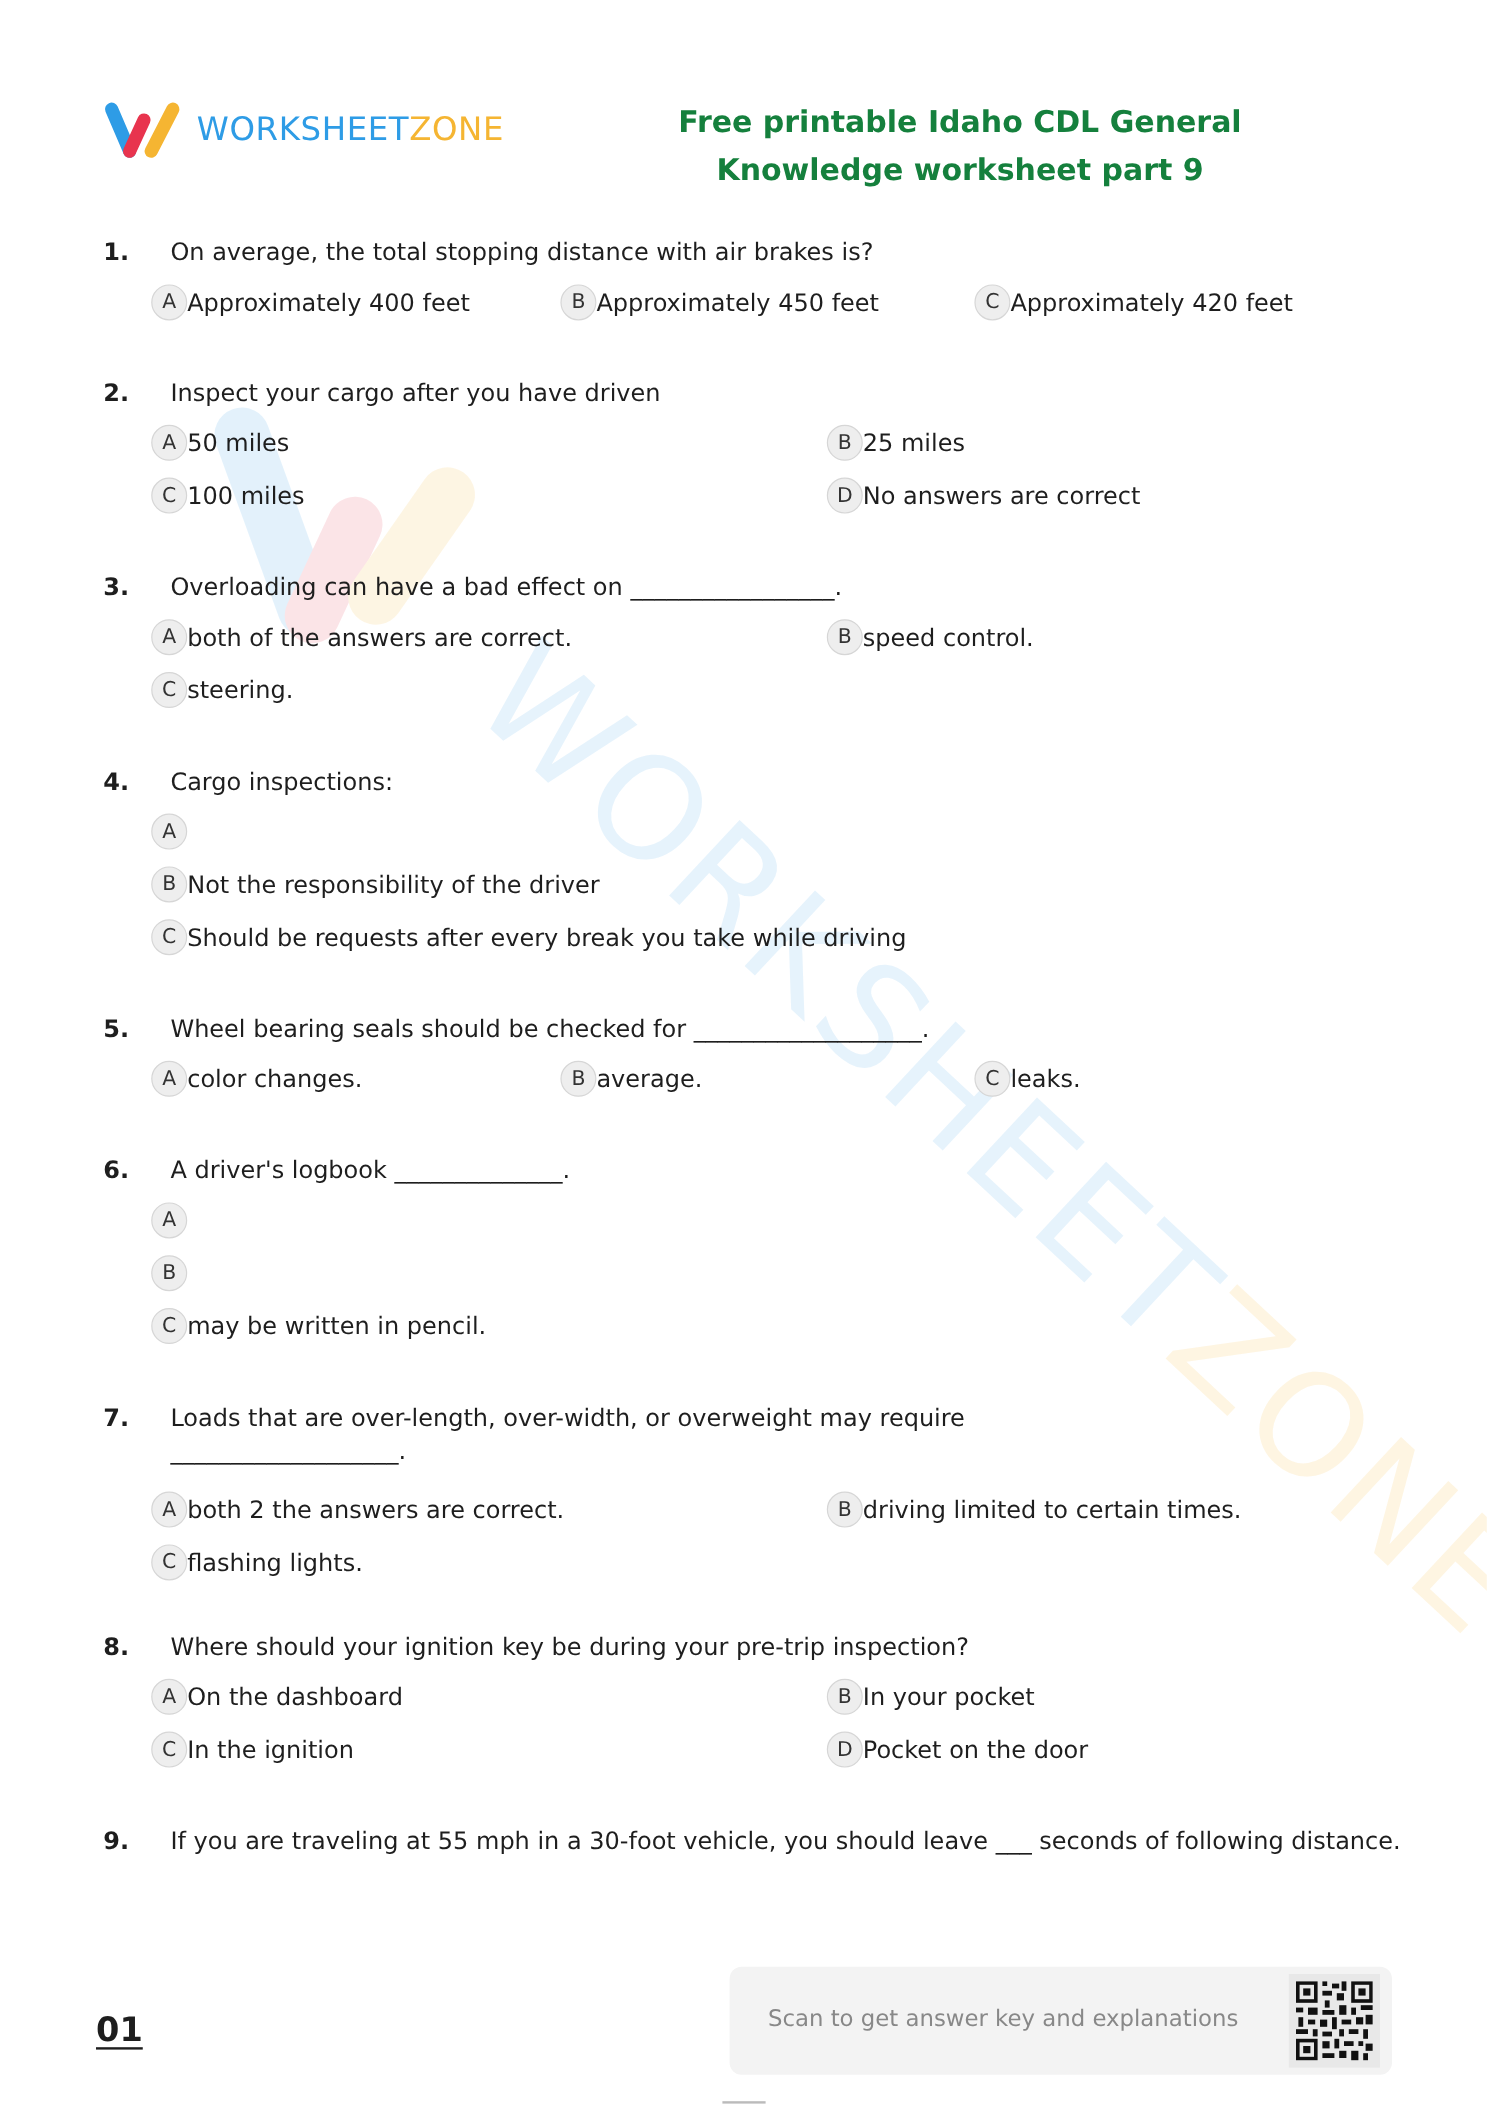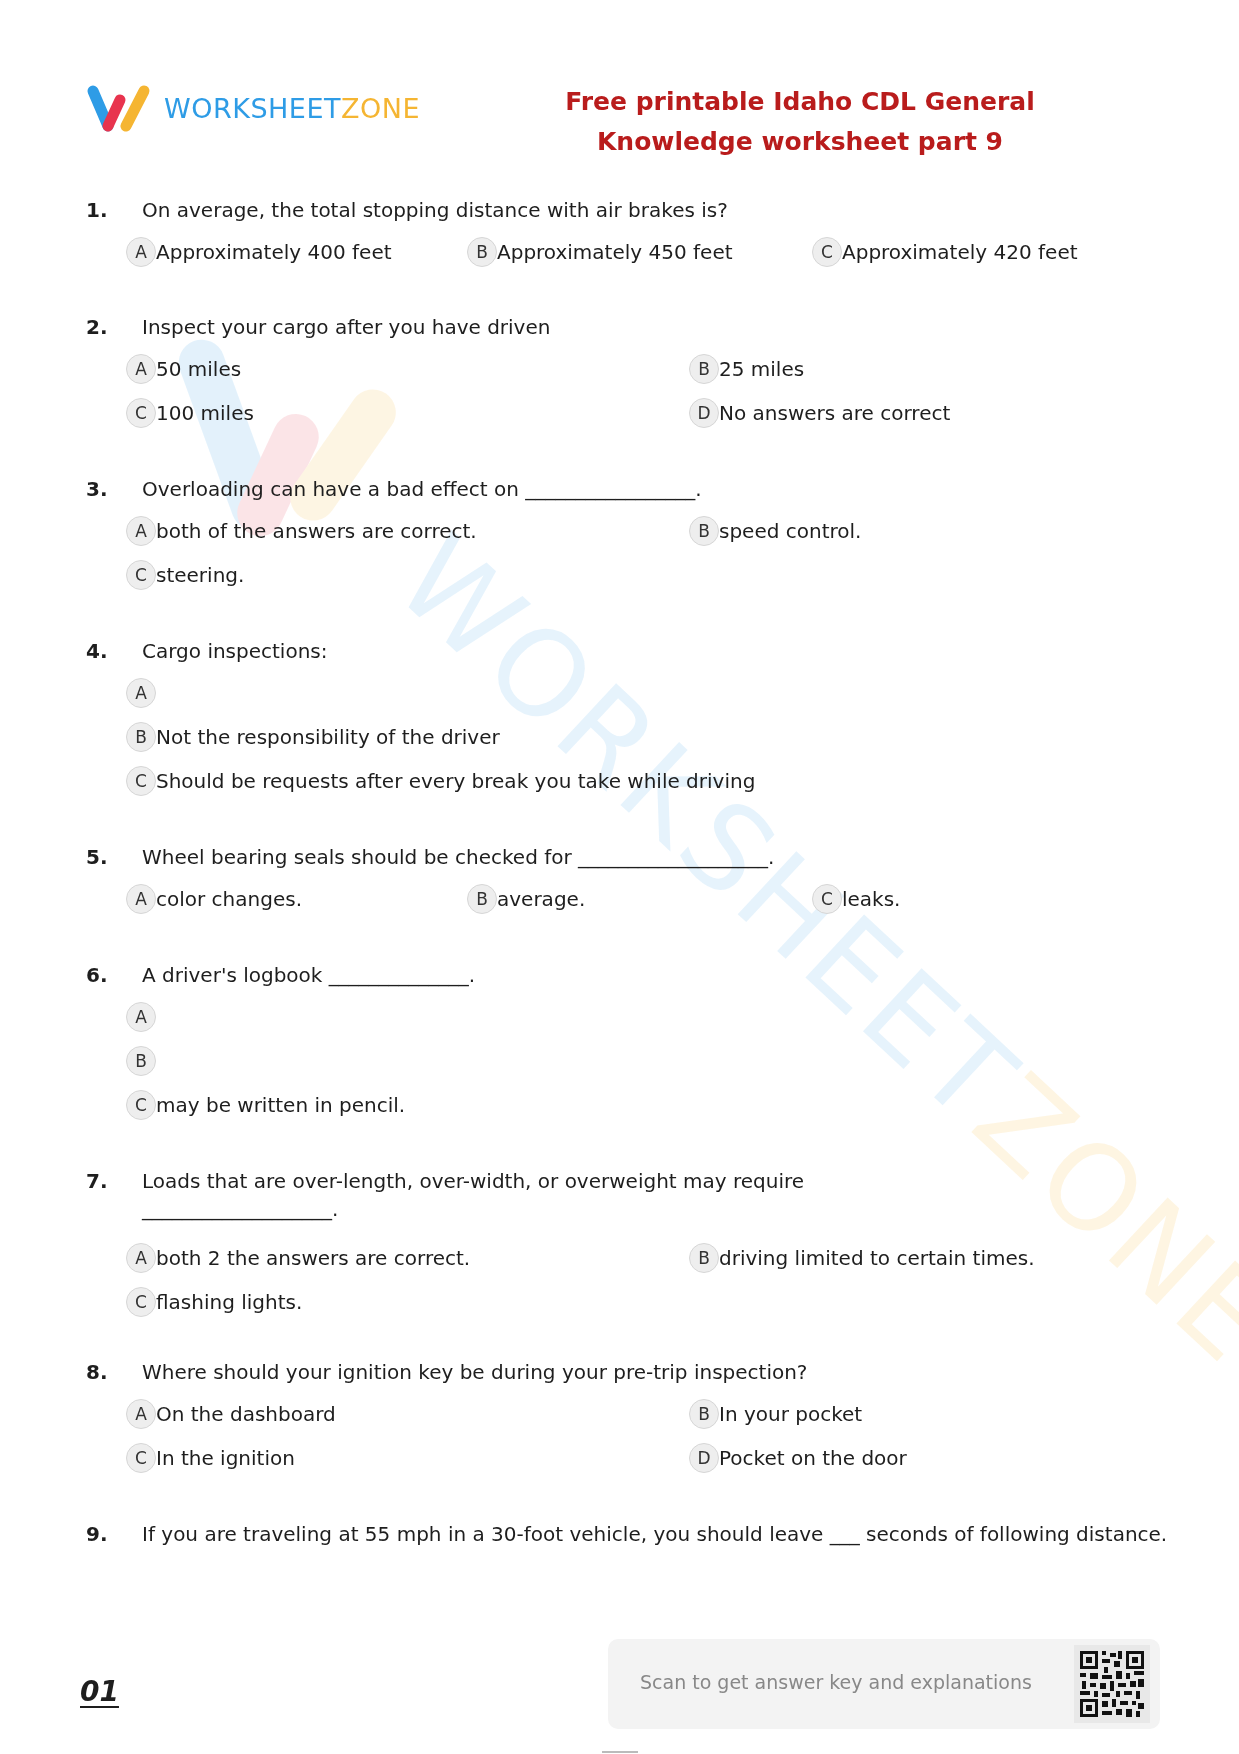--- a/index.html
+++ b/index.html
@@ -7,32 +7,32 @@
     width: 1239px; height: 1754px; position: relative; overflow: hidden;
     font-family: "DejaVu Sans", "Liberation Sans", sans-serif;
     color: #1e1e1e;
   }
   .watermark { position: absolute; left: 0; top: 0; width: 1239px; height: 1754px; pointer-events: none; z-index: 0; }
   .logo { position: absolute; left: 84px; top: 82px; display: flex; align-items: center; z-index: 2; }
   .logo-mark { width: 70px; height: 52px; }
   .logo-text { margin-left: 10px; font-size: 27px; letter-spacing: 0.5px; font-family: "DejaVu Sans", sans-serif; }
   .logo-text .w { color: #2e9ce6; }
   .logo-text .z { color: #f5b532; }
-  .title { position: absolute; left: 560px; top: 82px; width: 480px; text-align: center; font-weight: bold; font-size: 25px; line-height: 40px; color: #b91c1c; z-index: 2; }
+  .title { position: absolute; left: 560px; top: 82px; width: 480px; text-align: center; font-weight: bold; font-size: 25px; line-height: 40px; color: #15803d; z-index: 2; }
   .questions { position: absolute; left: 0; top: 0; width: 1239px; z-index: 2; }
   .q { position: absolute; left: 0; width: 1239px; }
   .q-num { position: absolute; left: 86px; top: 0; font-weight: bold; font-size: 20px; line-height: 28px; }
   .q-text { position: absolute; left: 142px; top: 0; width: 1030px; font-size: 20px; line-height: 28px; }
   .opt { position: absolute; display: flex; align-items: center; height: 34px; }
   .badge {
     width: 30px; height: 30px; border-radius: 50%; background: #eeeeee; border: 1px solid #d6d6d6;
     display: flex; align-items: center; justify-content: center; font-size: 17px; color: #333; box-sizing: border-box;
   }
   .opt-text { font-size: 20px; white-space: nowrap; }
-  .page-num { position: absolute; left: 80px; top: 1675px; font-weight: bold; font-size: 28px; text-decoration: underline; text-underline-offset: 5px; z-index: 2; font-style: italic; }
+  .page-num { position: absolute; left: 80px; top: 1675px; font-weight: bold; font-size: 28px; text-decoration: underline; text-underline-offset: 5px; z-index: 2; }
   .scan-box { position: absolute; left: 608px; top: 1639px; width: 552px; height: 90px; background: #f3f3f3; border-radius: 10px; z-index: 2; }
   .scan-text { position: absolute; left: 32px; top: 32px; font-size: 19px; color: #888888; }
   .qr { position: absolute; right: 10px; top: 6px; width: 76px; height: 78px; background: #e8e8e8; }
   .qr svg { position: absolute; left: 6px; top: 6px; }
   .bottom-line { position: absolute; left: 602px; top: 1751px; width: 36px; height: 2px; background: #bbb; }
 </style>
 </head>
 <body>
 
 <svg class="watermark" viewBox="0 0 1239 1754">

